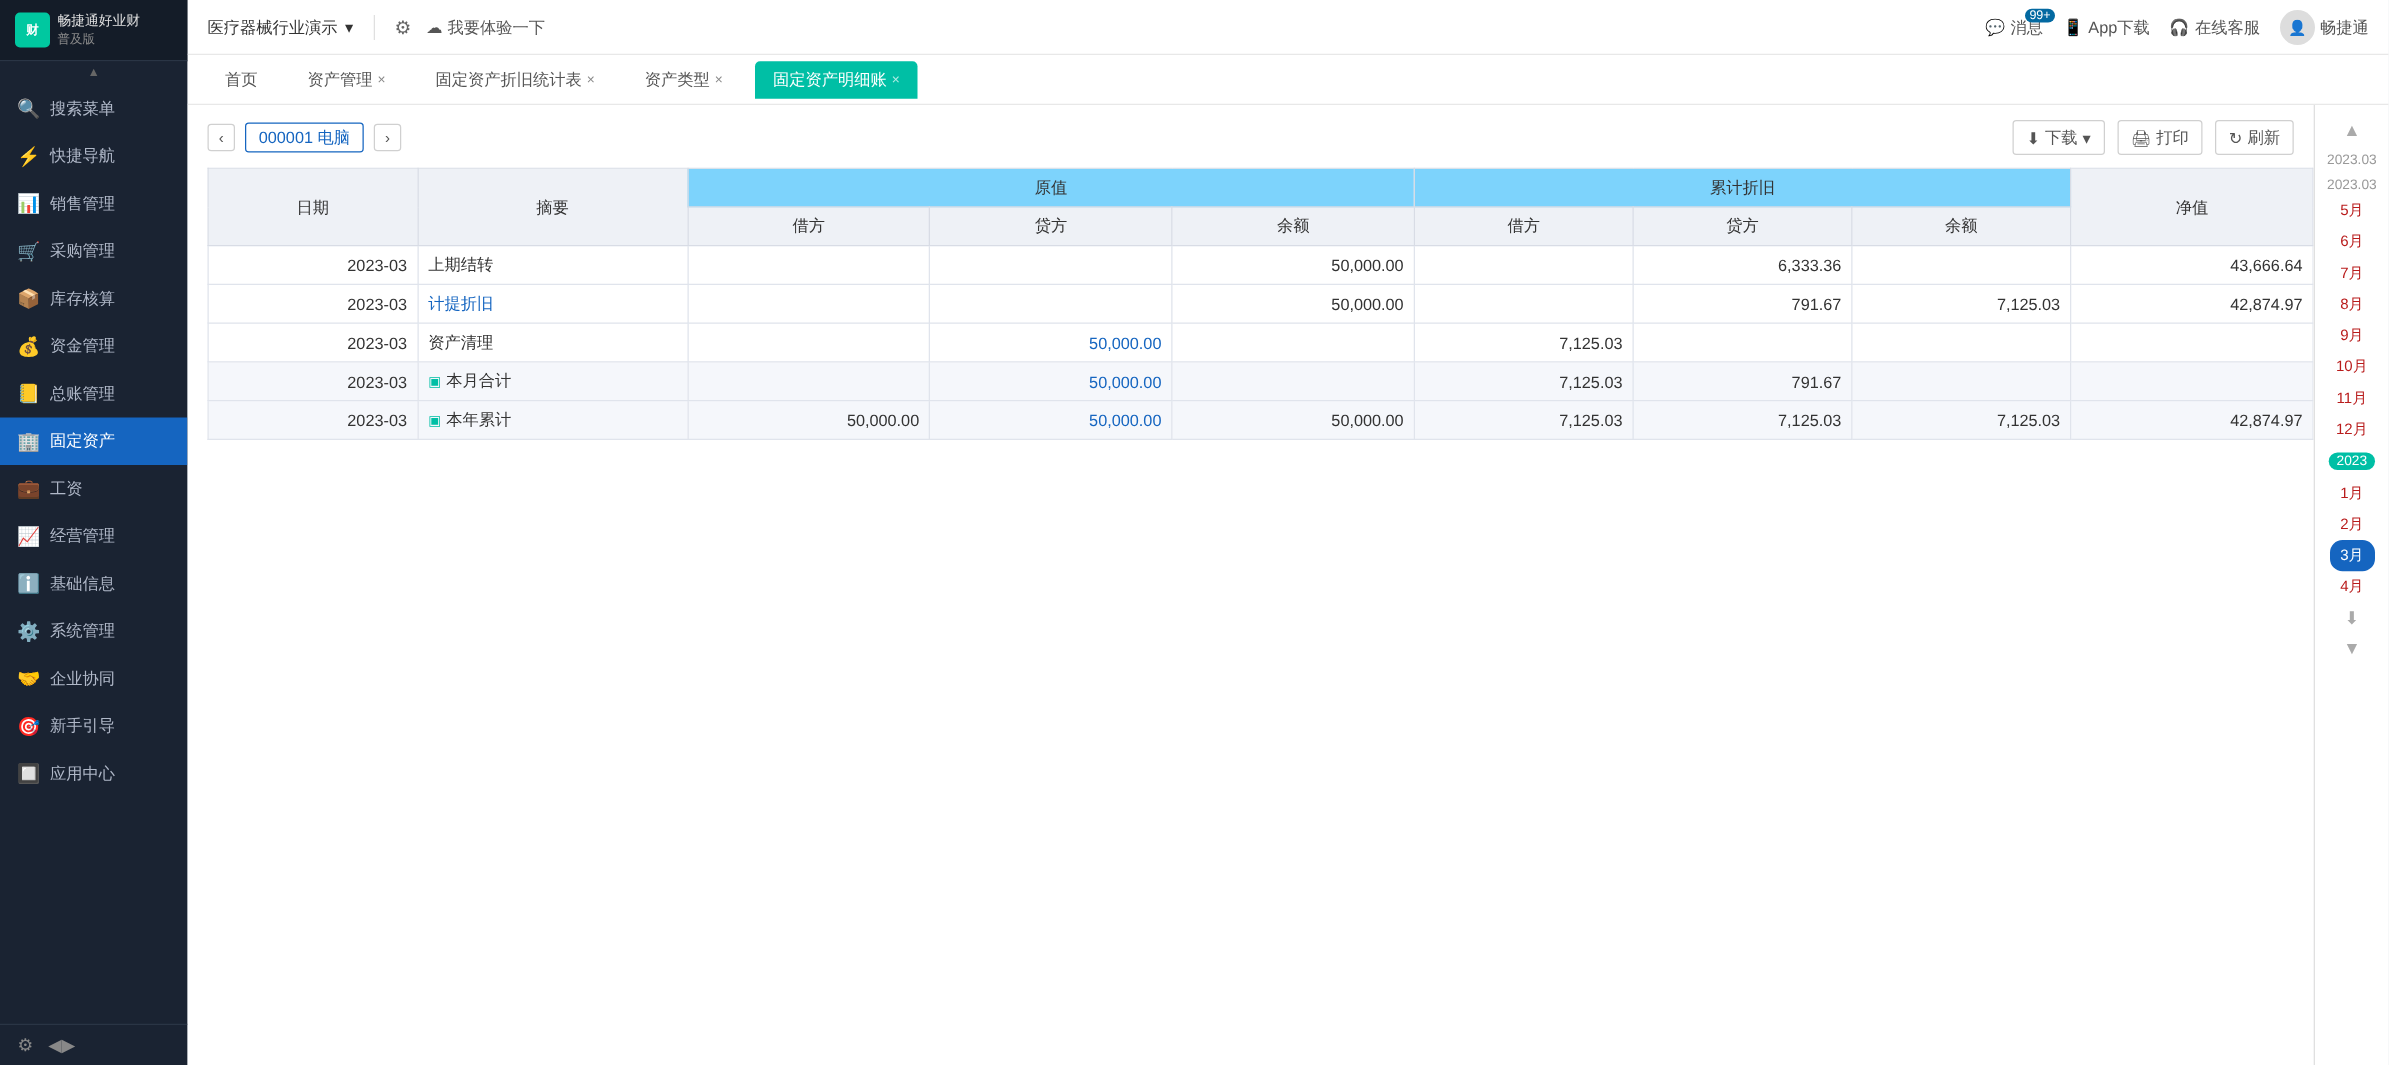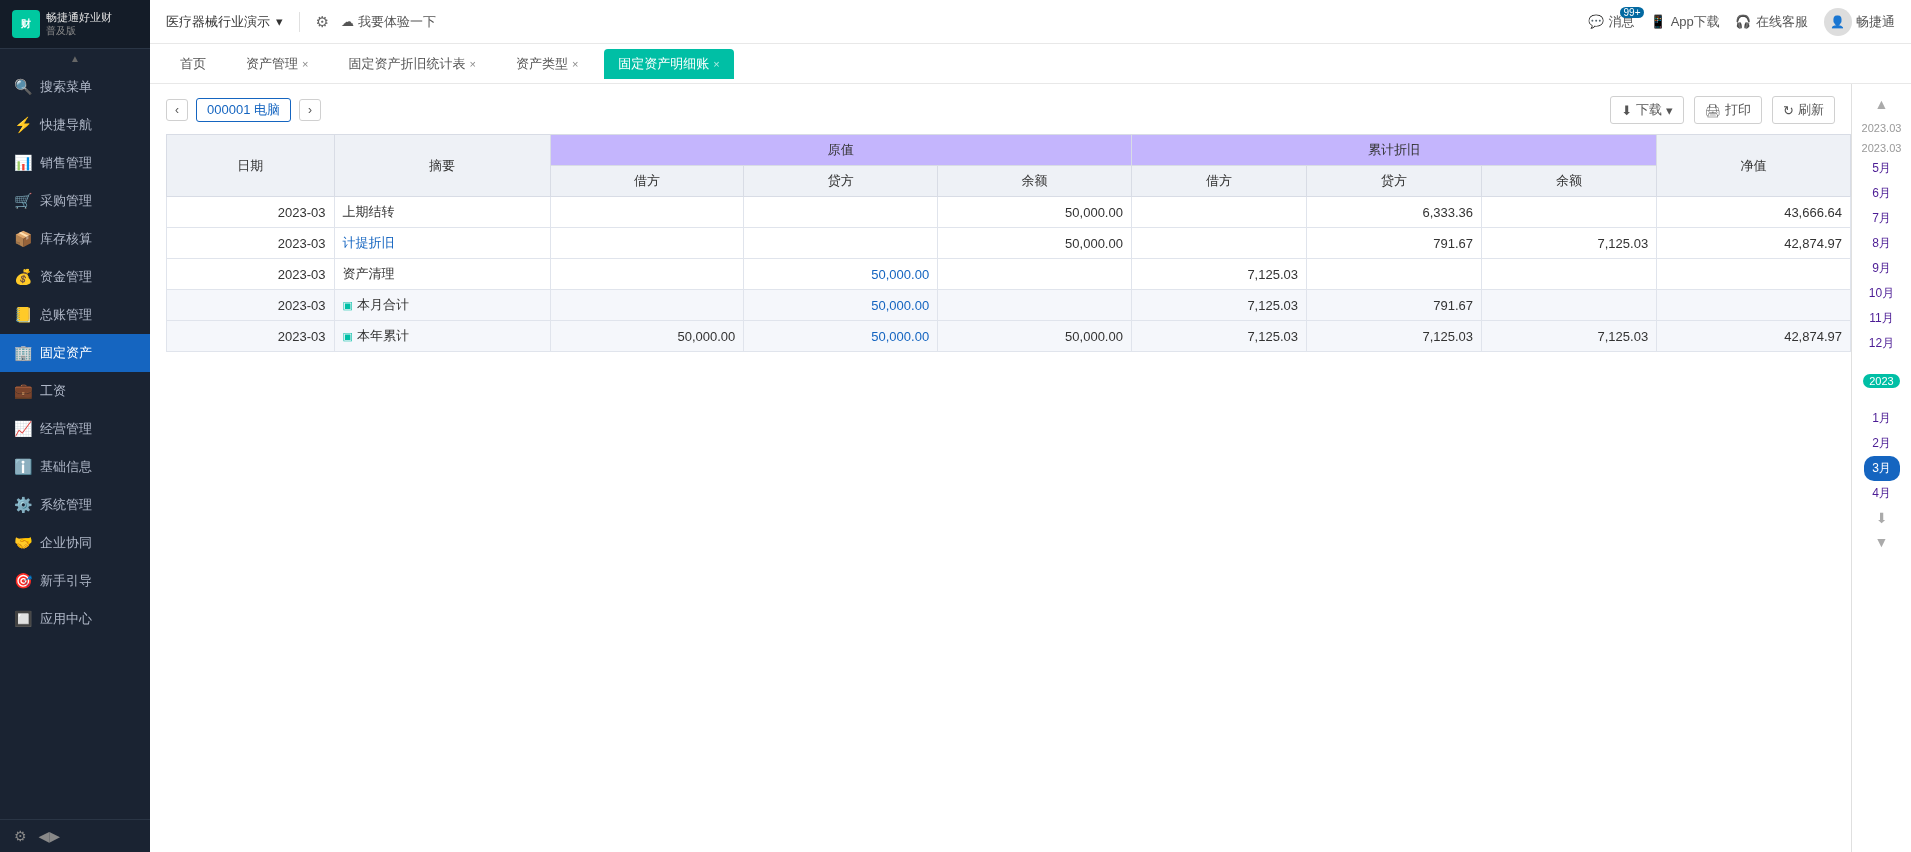--- a/index.html
+++ b/index.html
@@ -195,21 +195,21 @@
     thead tr th {
       background: #eef1f6;
       border: 1px solid #d8dce5;
       padding: 6px 8px;
       text-align: center;
       font-weight: 500;
       color: #333;
       white-space: nowrap;
     }
     thead tr th.group-header {
-      background: #c4b5fd;
+      background: #7dd3fc;
     }
     tbody tr td {
       border: 1px solid #e0e4ec;
       padding: 6px 8px;
       text-align: right;
       color: #333;
       background: #fff;
     }
     tbody tr td.text-left { text-align: left; }
     tbody tr td.text-right { text-align: right; }
@@ -236,36 +236,36 @@
       font-size: 11px;
       color: #999;
       margin: 6px 0 2px;
       font-weight: 500;
     }
     .timeline-month {
       padding: 4px 0;
       width: 100%;
       text-align: center;
       cursor: pointer;
-      color: #4c1d95;
+      color: #b91c1c;
     }
     .timeline-month.active {
       background: #1565c0;
       color: #fff;
       border-radius: 10px;
       width: 36px;
       margin: 0 auto;
     }
     .timeline-badge {
       background: #00bfa5;
       color: #fff;
       border-radius: 10px;
       padding: 1px 6px;
       font-size: 11px;
-      margin: 18px auto;
+      margin: 6px auto;
       text-align: center;
     }
     .timeline-nav {
       color: #aaa;
       cursor: pointer;
       font-size: 14px;
       padding: 4px;
     }
   </style>
 </head>

